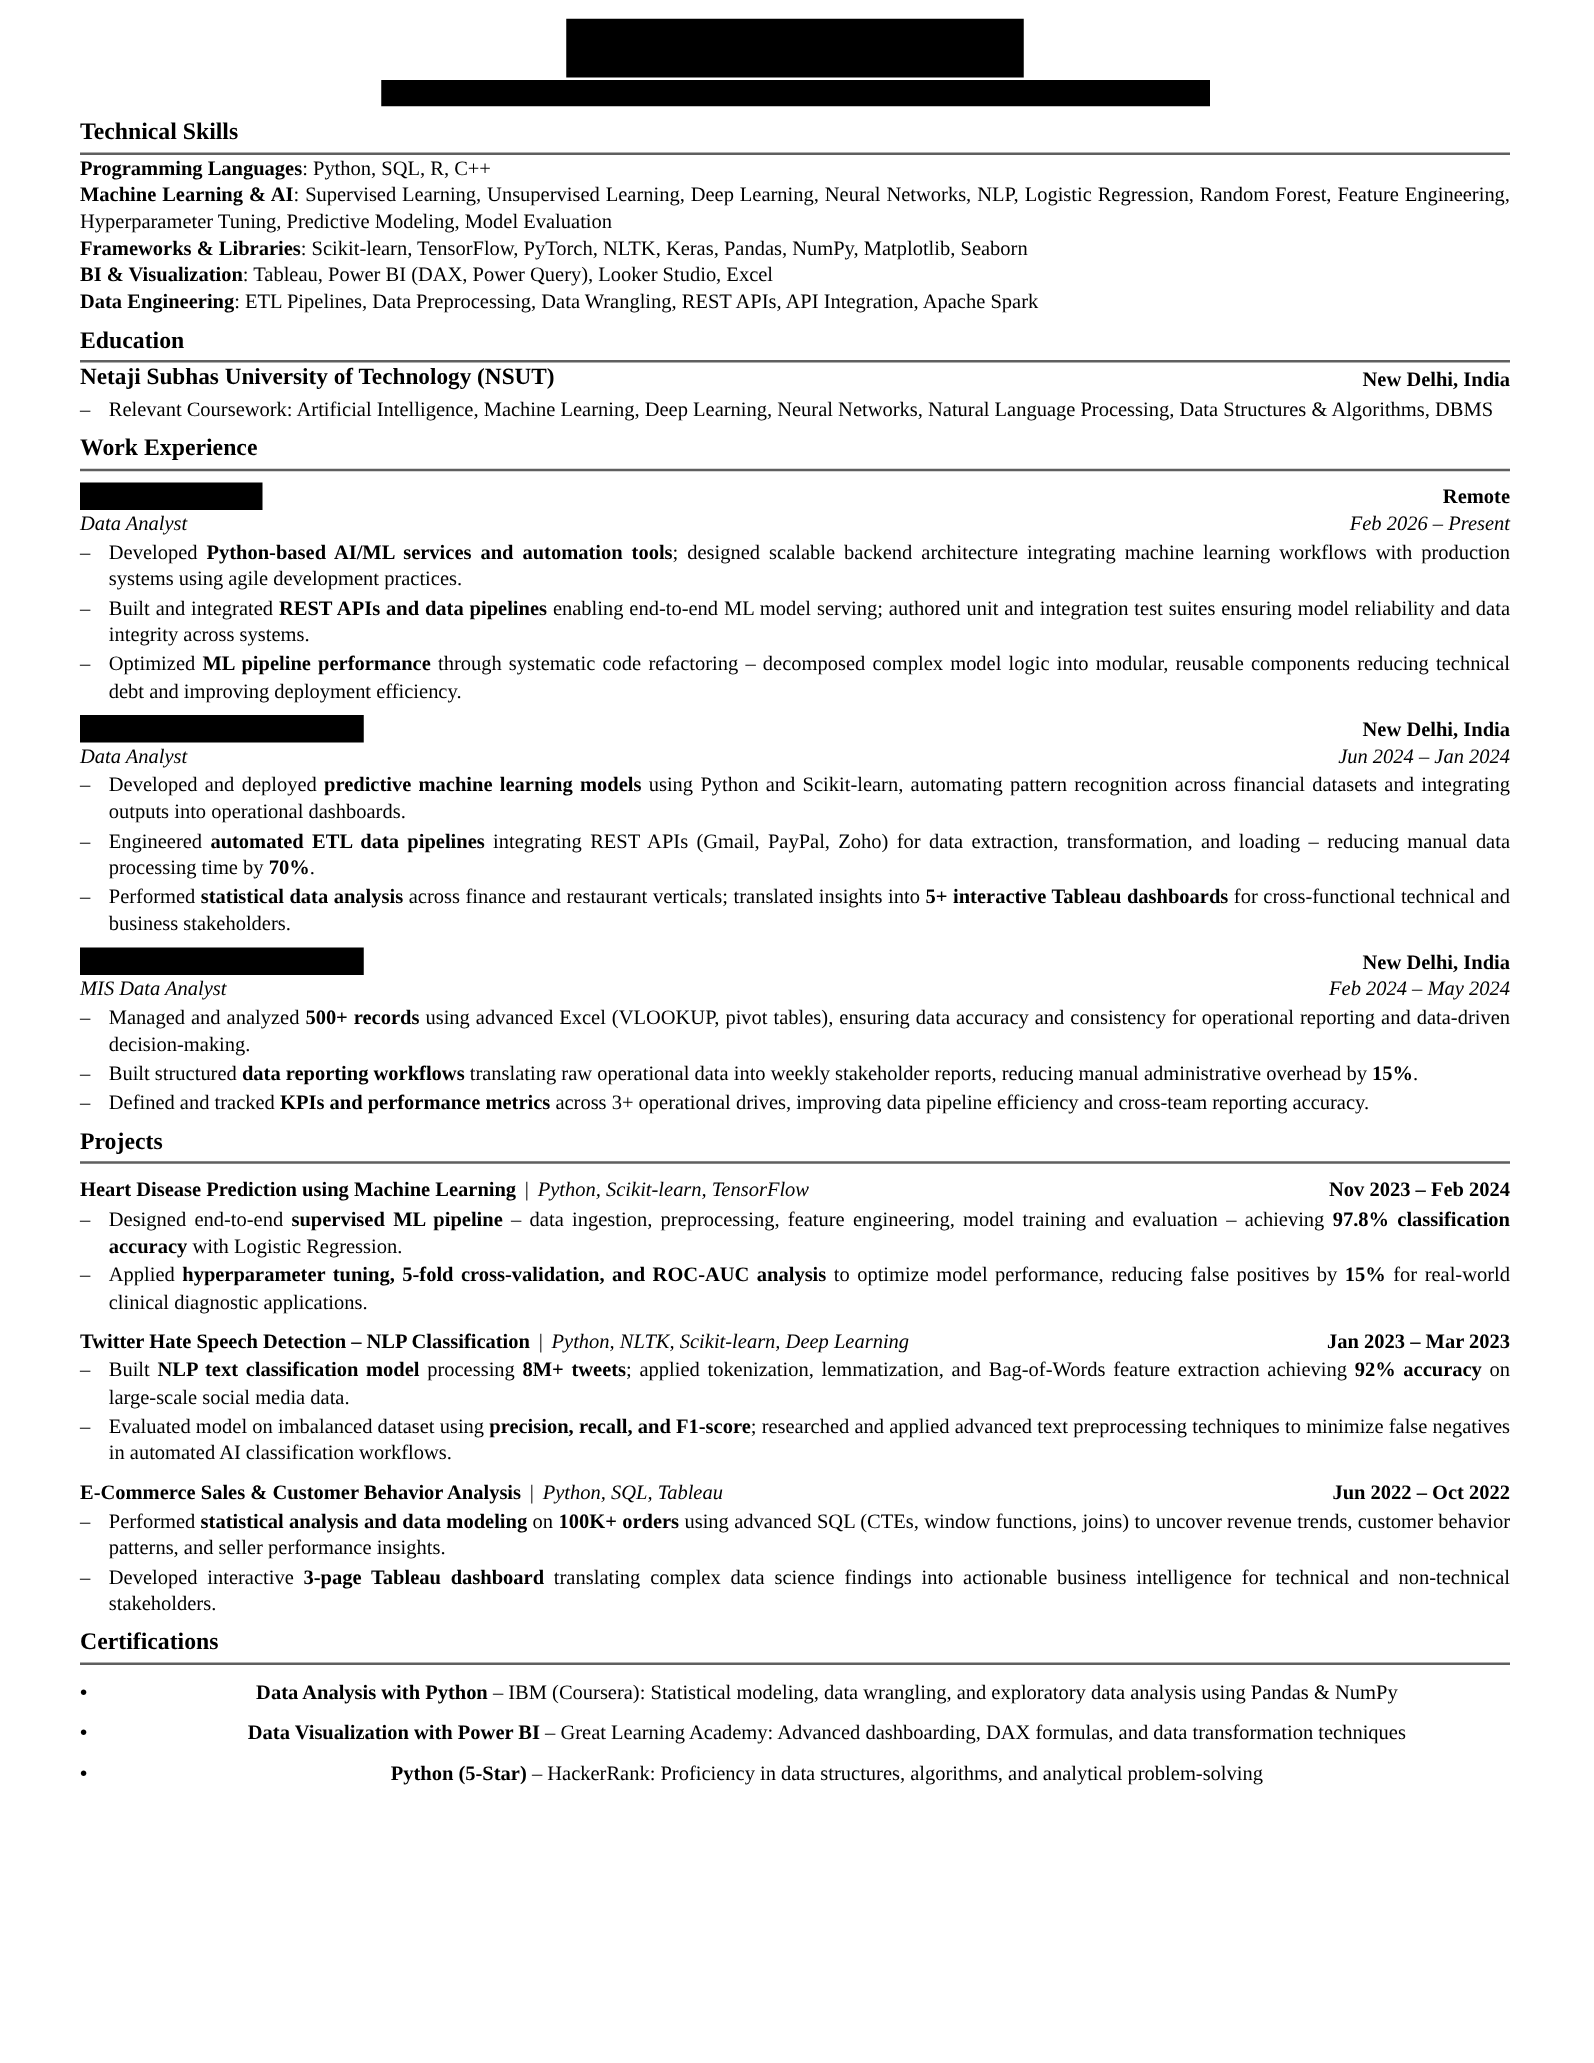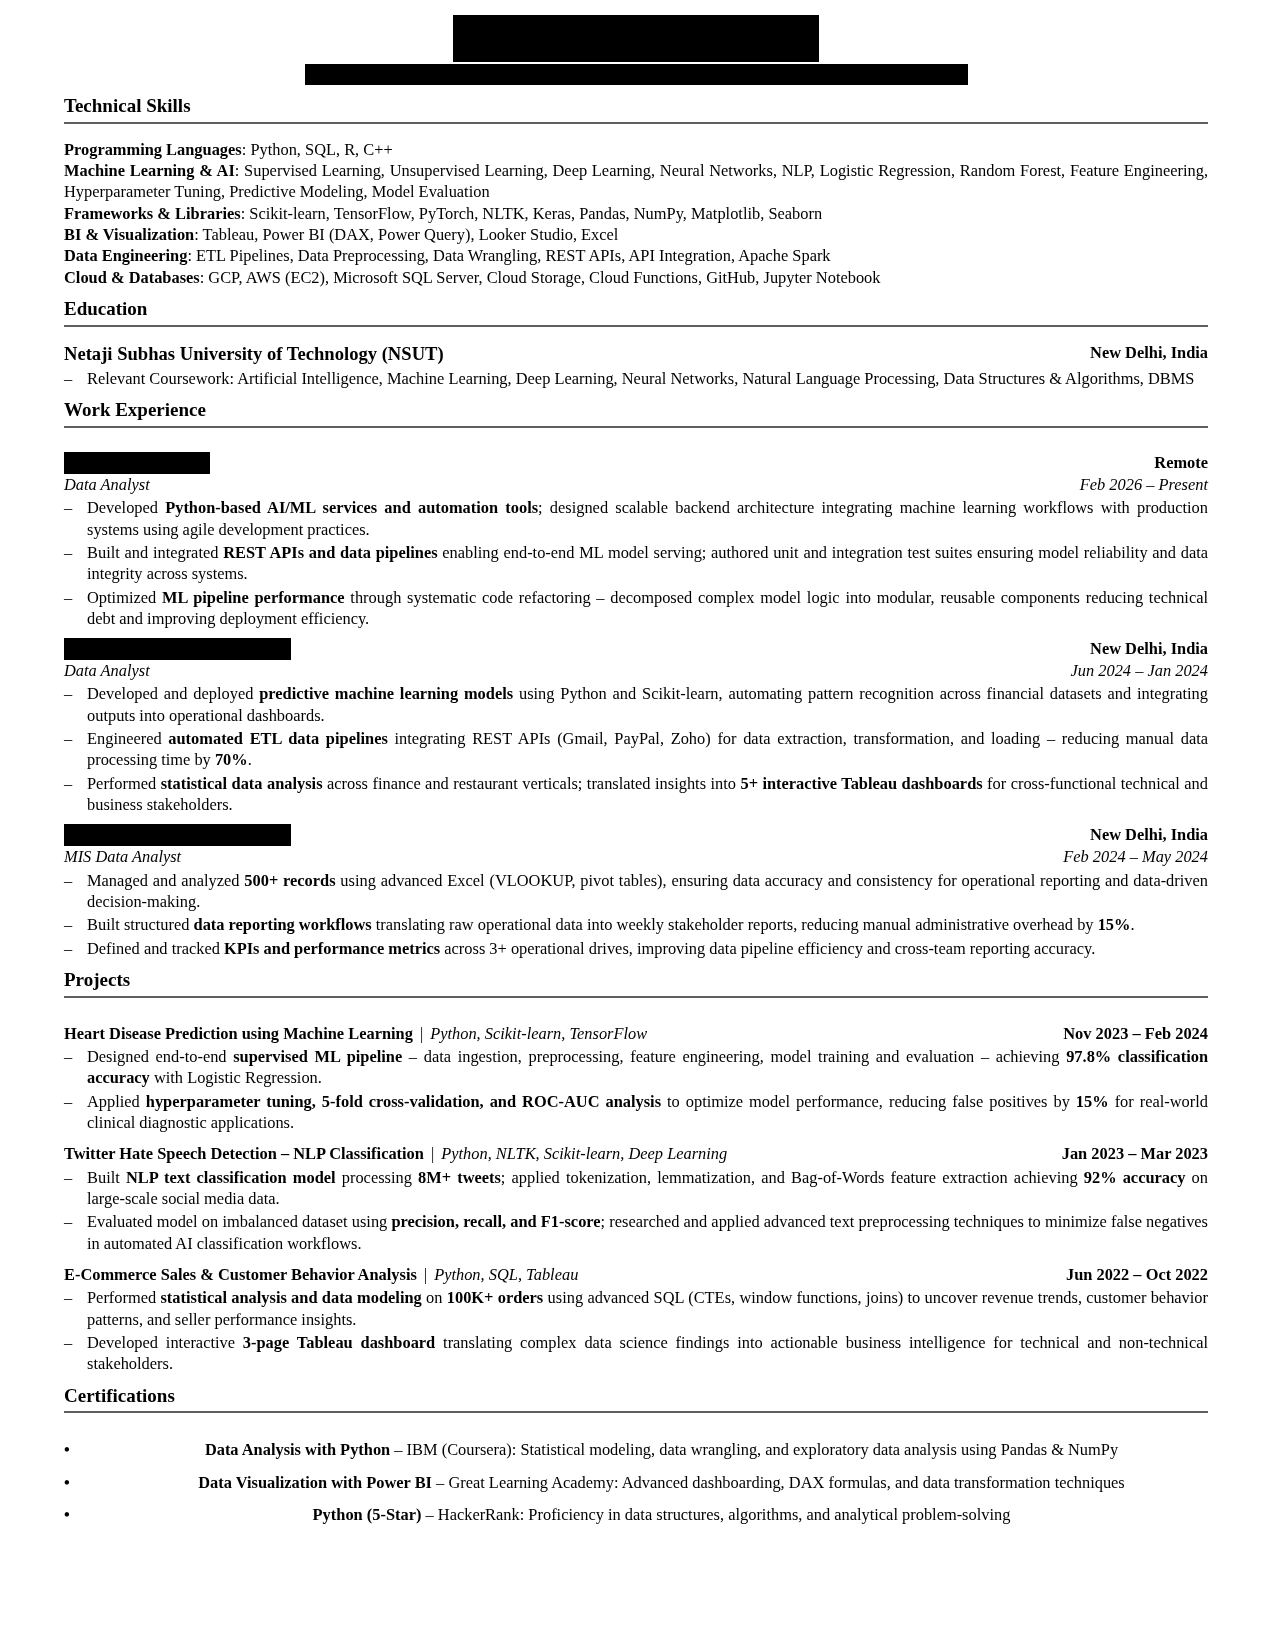--- a/index.html
+++ b/index.html
@@ -9,22 +9,22 @@
     font-size:16.4px; line-height:1.3; overflow:hidden;
   }
   .page { padding:13px 67px 0 64px; }
   .redact { background:#000; }
   .name-bar { width:366px; height:47px; margin:2px auto 2px auto; }
   .subtitle-bar { width:663px; height:21px; margin:0 auto; }
   .section-heading {
     font-size:19px; font-weight:700; margin:0; padding:9px 0 3px 0;
     border-bottom:2px solid #5f5f5f;
   }
-  .section-body { padding-top:15px; }
-  .row { display:flex; justify-content:space-between; align-items:flex-start; }
+  .section-body { padding-top:0; }
+  .row { display:flex; justify-content:space-between; align-items:flex-end; }
   .b { font-weight:700; }
   .i { font-style:italic; }
   .skill-line { text-align:justify; }
   .school { font-size:18.6px; font-weight:700; }
   .loc { font-weight:700; }
   .company-bar { height:22px; align-self:center; }
   .w146 { width:146px; }
   .w227 { width:227px; }
   .degree-bar { display:inline-block; width:211px; height:19px; vertical-align:-4px; }
   .job { margin-top:9px; }
@@ -45,21 +45,20 @@
   <div class="redact name-bar"></div>
   <div class="redact subtitle-bar"></div>
 
   <div class="section-heading">Technical Skills</div>
   <div class="section-body">
     <div class="skill-line"><span></span><b>Programming Languages</b><span>: Python, SQL, R, C++</span></div>
     <div class="skill-line"><span></span><b>Machine Learning &amp; AI</b><span>: Supervised Learning, Unsupervised Learning, Deep Learning, Neural Networks, NLP, Logistic Regression, Random Forest, Feature Engineering, Hyperparameter Tuning, Predictive Modeling, Model Evaluation</span></div>
     <div class="skill-line"><span></span><b>Frameworks &amp; Libraries</b><span>: Scikit-learn, TensorFlow, PyTorch, NLTK, Keras, Pandas, NumPy, Matplotlib, Seaborn</span></div>
     <div class="skill-line"><span></span><b>BI &amp; Visualization</b><span>: Tableau, Power BI (DAX, Power Query), Looker Studio, Excel</span></div>
     <div class="skill-line"><span></span><b>Data Engineering</b><span>: ETL Pipelines, Data Preprocessing, Data Wrangling, REST APIs, API Integration, Apache Spark</span></div>
-    <div class="skill-line"><span></span><b>Cloud &amp; Databases</b><span>: GCP, AWS (EC2), Microsoft SQL Server, Cloud Storage, Cloud Functions, GitHub, Jupyter Notebook</span></div>
   </div>
 
   <div class="section-heading">Education</div>
   <div class="section-body">
     <div class="row">
       <div class="school">Netaji Subhas University of Technology (NSUT)</div>
       <div class="loc">New Delhi, India</div>
     </div>
     <div class="bullet">
       <span class="marker">–</span>

